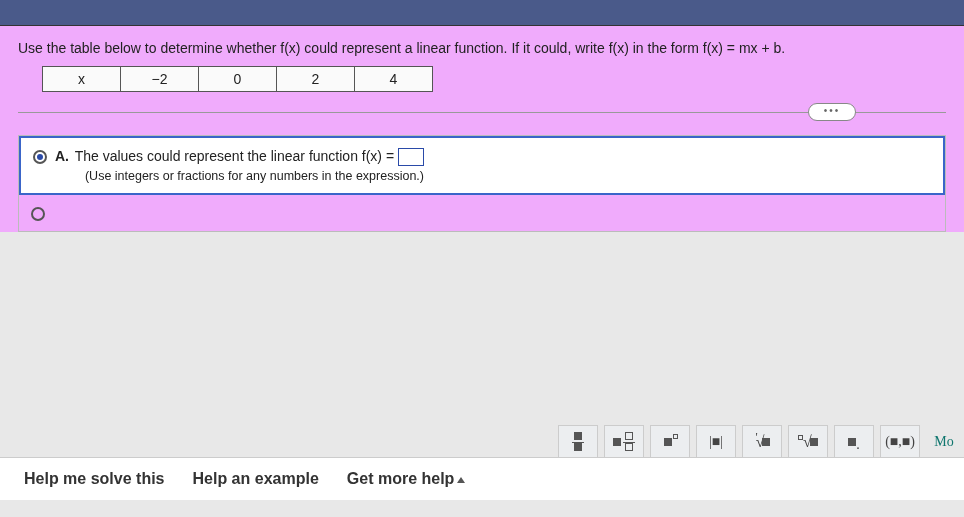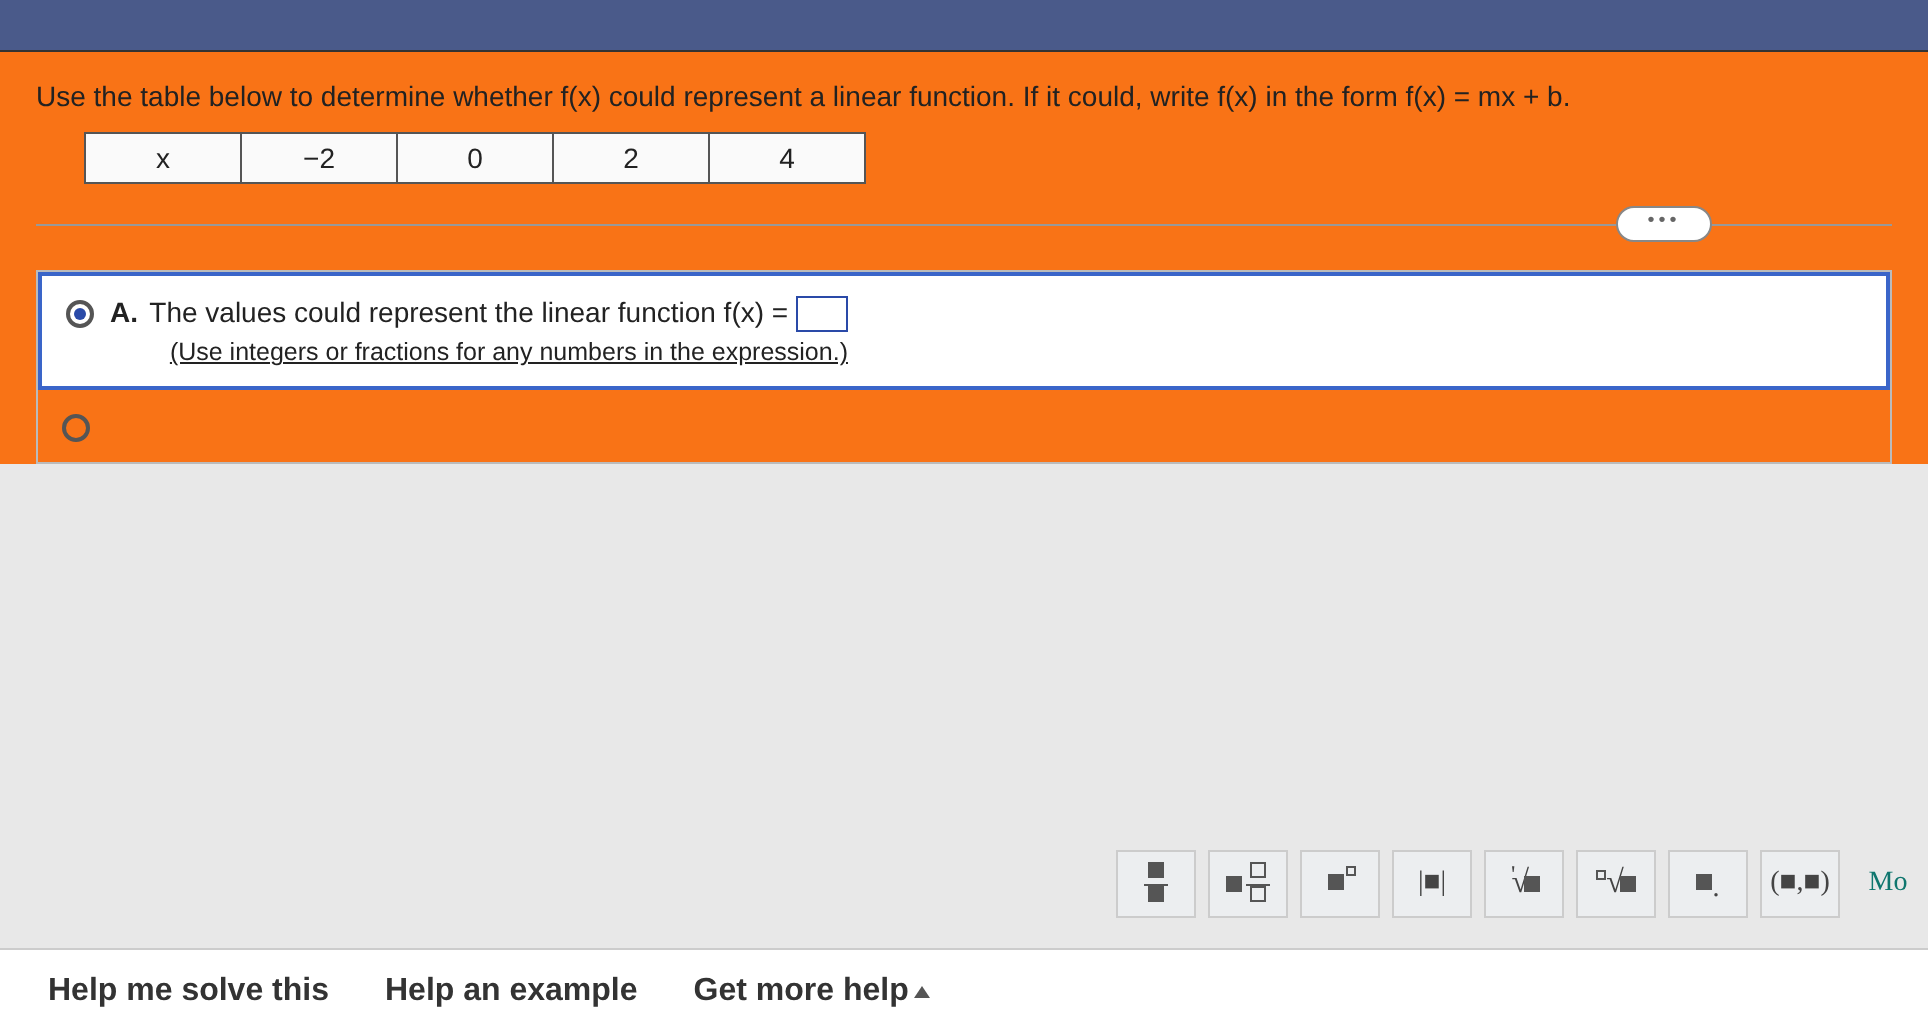--- a/index.html
+++ b/index.html
@@ -12,21 +12,21 @@
       position: relative;
       color: #222;
       font-size: 14px;
     }
     .topbar {
       height: 26px;
       background: #4a5a8a;
       border-bottom: 1px solid #333;
     }
     .content {
-      background: #f97316;
+      background: #f0abfc;
       padding: 14px 18px 0 18px;
     }
     .prompt { margin-bottom: 10px; }
     .datatable {
       border-collapse: collapse;
       margin-left: 24px;
       margin-bottom: 14px;
     }
     .datatable td {
       border: 1px solid #555;
@@ -88,21 +88,21 @@
       border-radius: 50%;
       top: 2px; left: 2px;
     }
     .answerbox {
       display: inline-block;
       width: 26px; height: 18px;
       border: 1px solid #2a4aa8;
       vertical-align: middle;
       background: #fff;
     }
-    .subnote { font-size: 12.5px; margin-top: 3px; text-decoration: underline; }
+    .subnote { font-size: 12.5px; margin-top: 3px; }
     .toolbar {
       position: absolute;
       bottom: 58px;
       right: 0;
       display: flex;
       gap: 6px;
       padding-right: 2px;
     }
     .tool {
       width: 40px; height: 34px;
@@ -112,21 +112,21 @@
       align-items: center;
       justify-content: center;
       font-size: 14px;
       color: #444;
       cursor: pointer;
       font-family: "Times New Roman", serif;
     }
     .tool.more { width: 36px; border: none; background: transparent; color: #0f766e; }
     .bottombar {
       position: absolute;
-      bottom: 0;
+      bottom: 17px;
       left: 0;
       right: 0;
       background: #fff;
       border-top: 1px solid #ccc;
       display: flex;
       align-items: center;
       gap: 28px;
       padding: 12px 24px;
       font-size: 16px;
       font-weight: bold;

